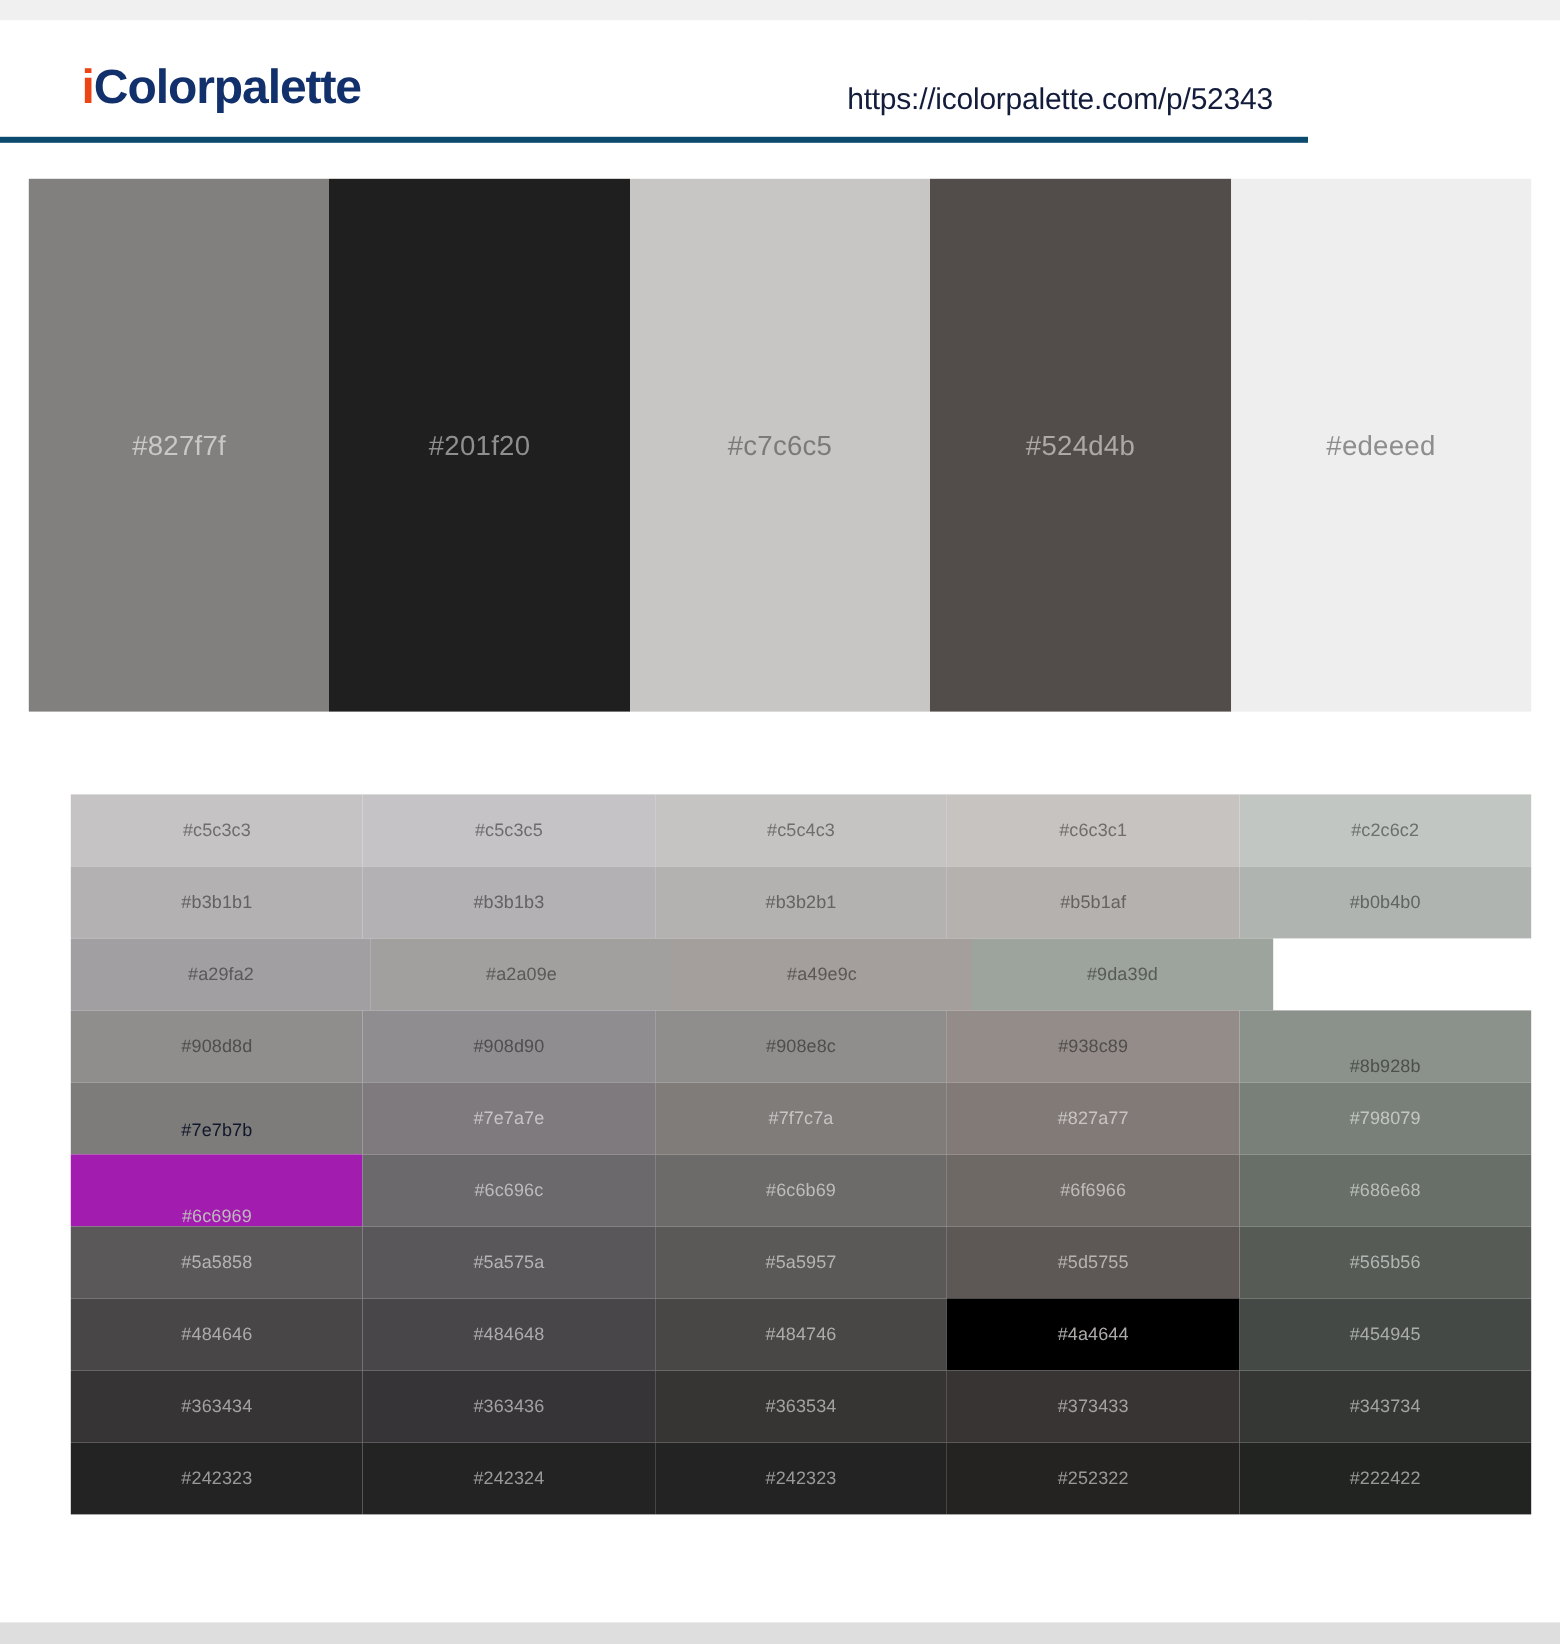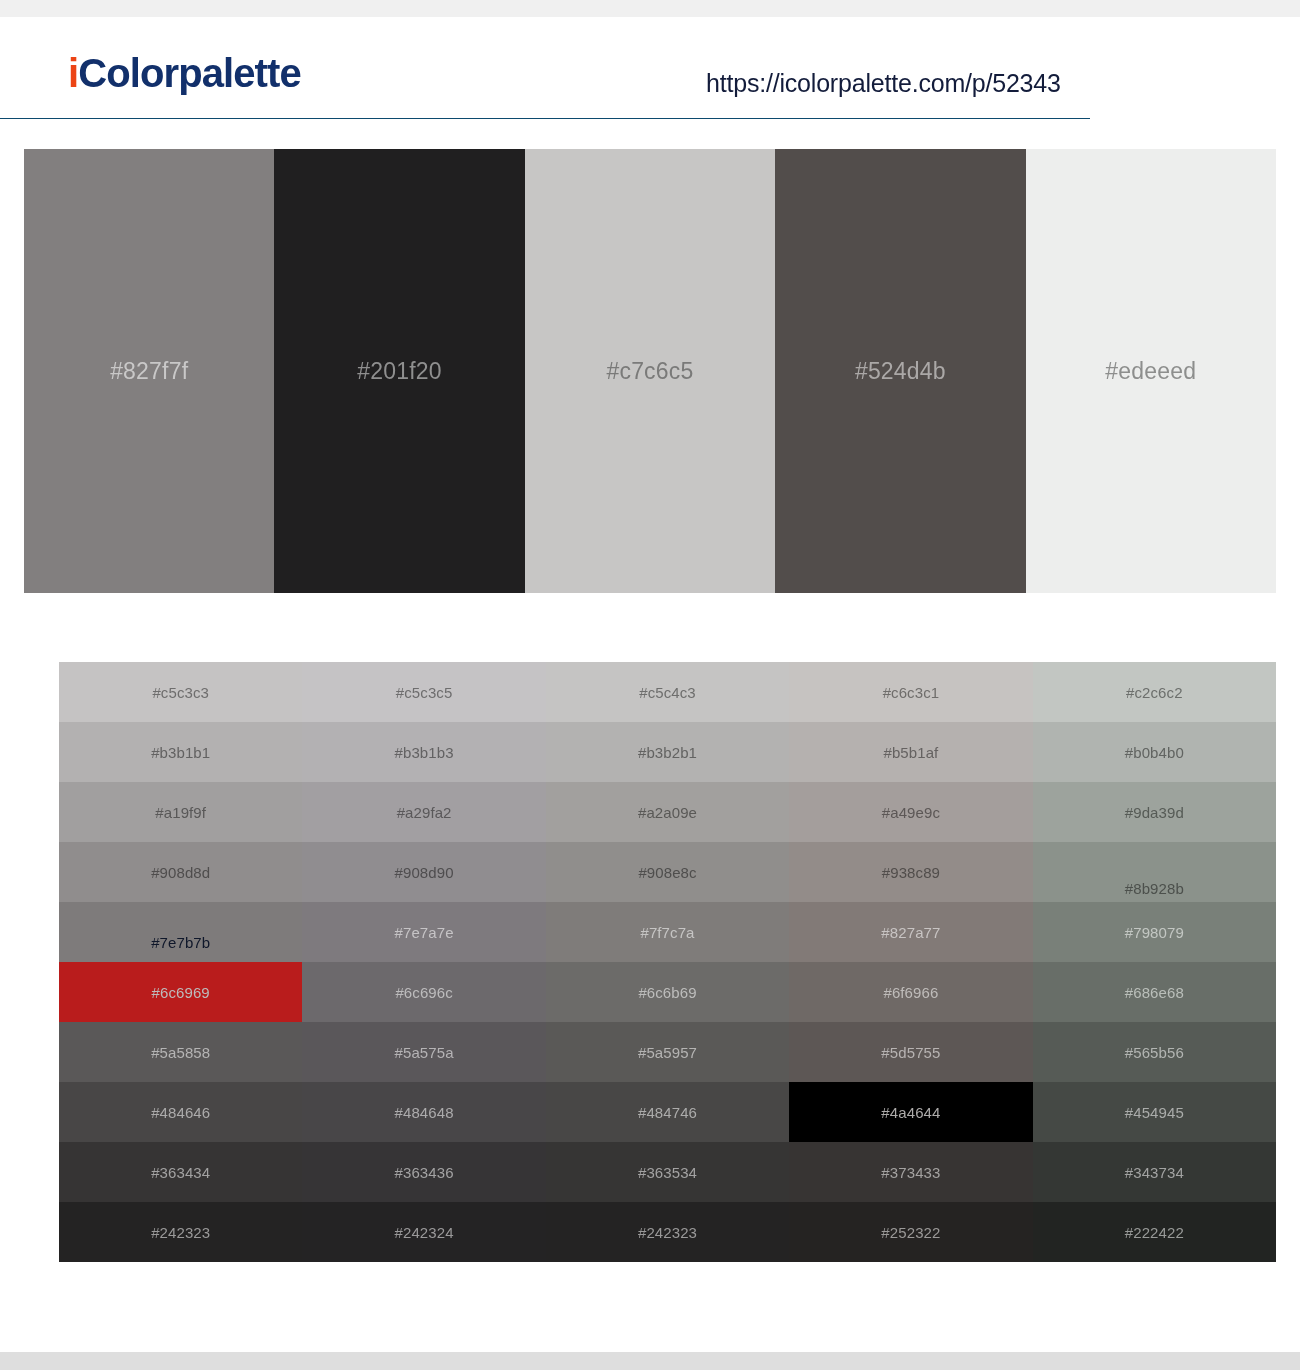--- a/index.html
+++ b/index.html
@@ -28,21 +28,21 @@
     background: #f0f0f0;
   }
 
   
   .header {
     position: absolute;
     top: 17px; left: 0;
     width: 1090px;
     height: 102px;
     background: #ffffff;
-    border-bottom: 1px solid #0c4a6e;
+    border-bottom: 5px solid #0c4a6e;
     display: flex;
     align-items: center;
   }
 
   .logo {
     position: absolute;
     left: 68px;
     top: 36px;
     font-size: 40px;
     font-weight: bold;
@@ -188,23 +188,20 @@
           <span class="shade-label" style="color: rgb(99, 99, 98);">#b3b2b1</span>
         </div>
         <div class="shade-cell" style="background: rgb(181, 177, 175);">
           <span class="shade-label" style="color: rgb(101, 98, 97);">#b5b1af</span>
         </div>
         <div class="shade-cell" style="background: rgb(176, 180, 176);">
           <span class="shade-label" style="color: rgb(97, 100, 97);">#b0b4b0</span>
         </div>
       </div>
       <div class="shade-row">
-        <div class="shade-cell" style="background: rgb(161, 159, 159);">
-          <span class="shade-label" style="color: rgb(89, 88, 88);">#a19f9f</span>
-        </div>
         <div class="shade-cell" style="background: rgb(162, 159, 162);">
           <span class="shade-label" style="color: rgb(90, 88, 90);">#a29fa2</span>
         </div>
         <div class="shade-cell" style="background: rgb(162, 160, 158);">
           <span class="shade-label" style="color: rgb(90, 89, 87);">#a2a09e</span>
         </div>
         <div class="shade-cell" style="background: rgb(164, 158, 156);">
           <span class="shade-label" style="color: rgb(92, 87, 86);">#a49e9c</span>
         </div>
         <div class="shade-cell" style="background: rgb(157, 163, 157);">
@@ -239,21 +236,21 @@
           <span class="shade-label" style="color: rgb(198, 197, 196);">#7f7c7a</span>
         </div>
         <div class="shade-cell" style="background: rgb(130, 122, 119);">
           <span class="shade-label" style="color: rgb(200, 196, 195);">#827a77</span>
         </div>
         <div class="shade-cell" style="background: rgb(121, 128, 121);">
           <span class="shade-label" style="color: rgb(195, 199, 195);">#798079</span>
         </div>
       </div>
       <div class="shade-row">
-        <div class="shade-cell" style="background: #b91c1c;">
+        <div class="shade-cell" style="background: #a21caf; align-items: flex-end;">
           <span class="shade-label" style="color: rgb(189, 188, 188);">#6c6969</span>
         </div>
         <div class="shade-cell" style="background: rgb(108, 105, 108);">
           <span class="shade-label" style="color: rgb(189, 188, 189);">#6c696c</span>
         </div>
         <div class="shade-cell" style="background: rgb(108, 107, 105);">
           <span class="shade-label" style="color: rgb(189, 189, 188);">#6c6b69</span>
         </div>
         <div class="shade-cell" style="background: rgb(111, 105, 102);">
           <span class="shade-label" style="color: rgb(191, 188, 186);">#6f6966</span>

